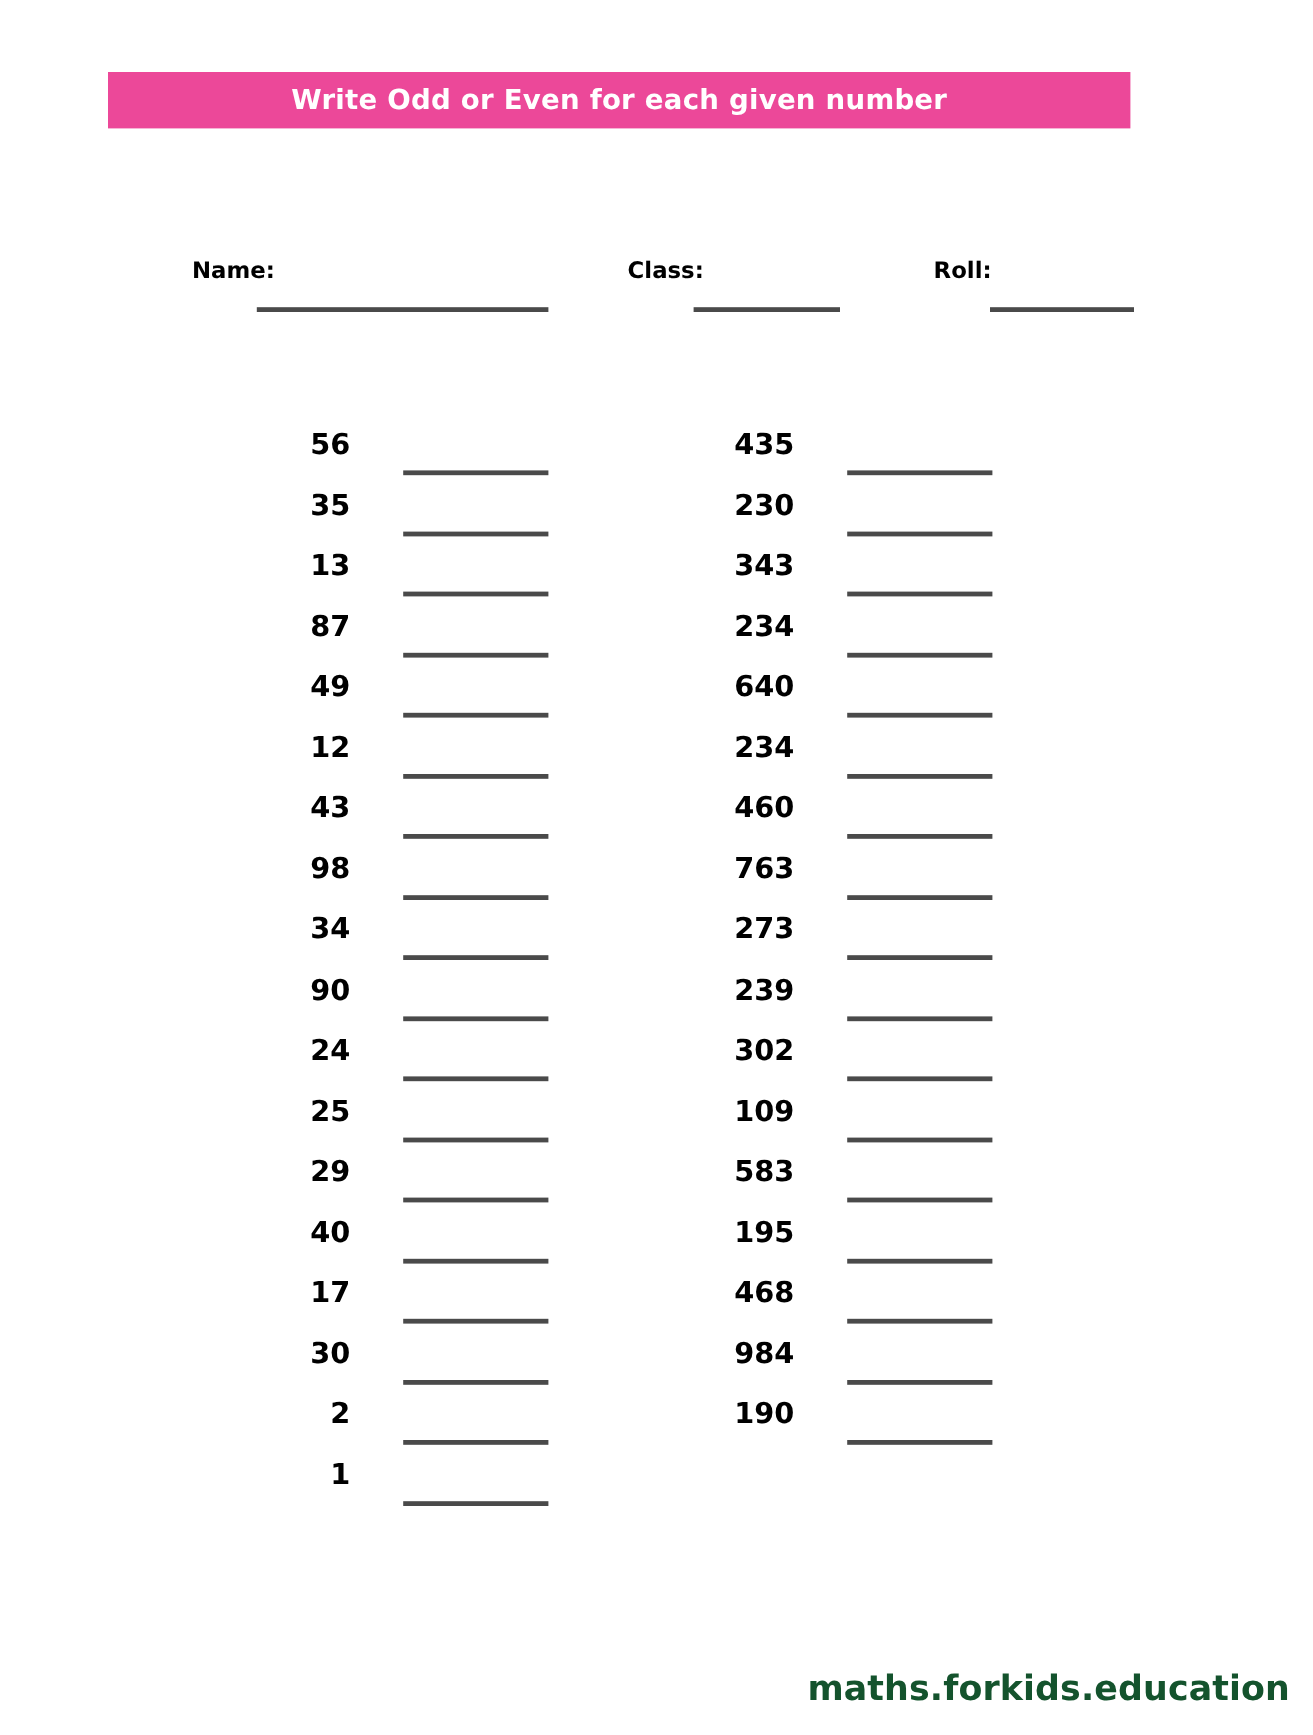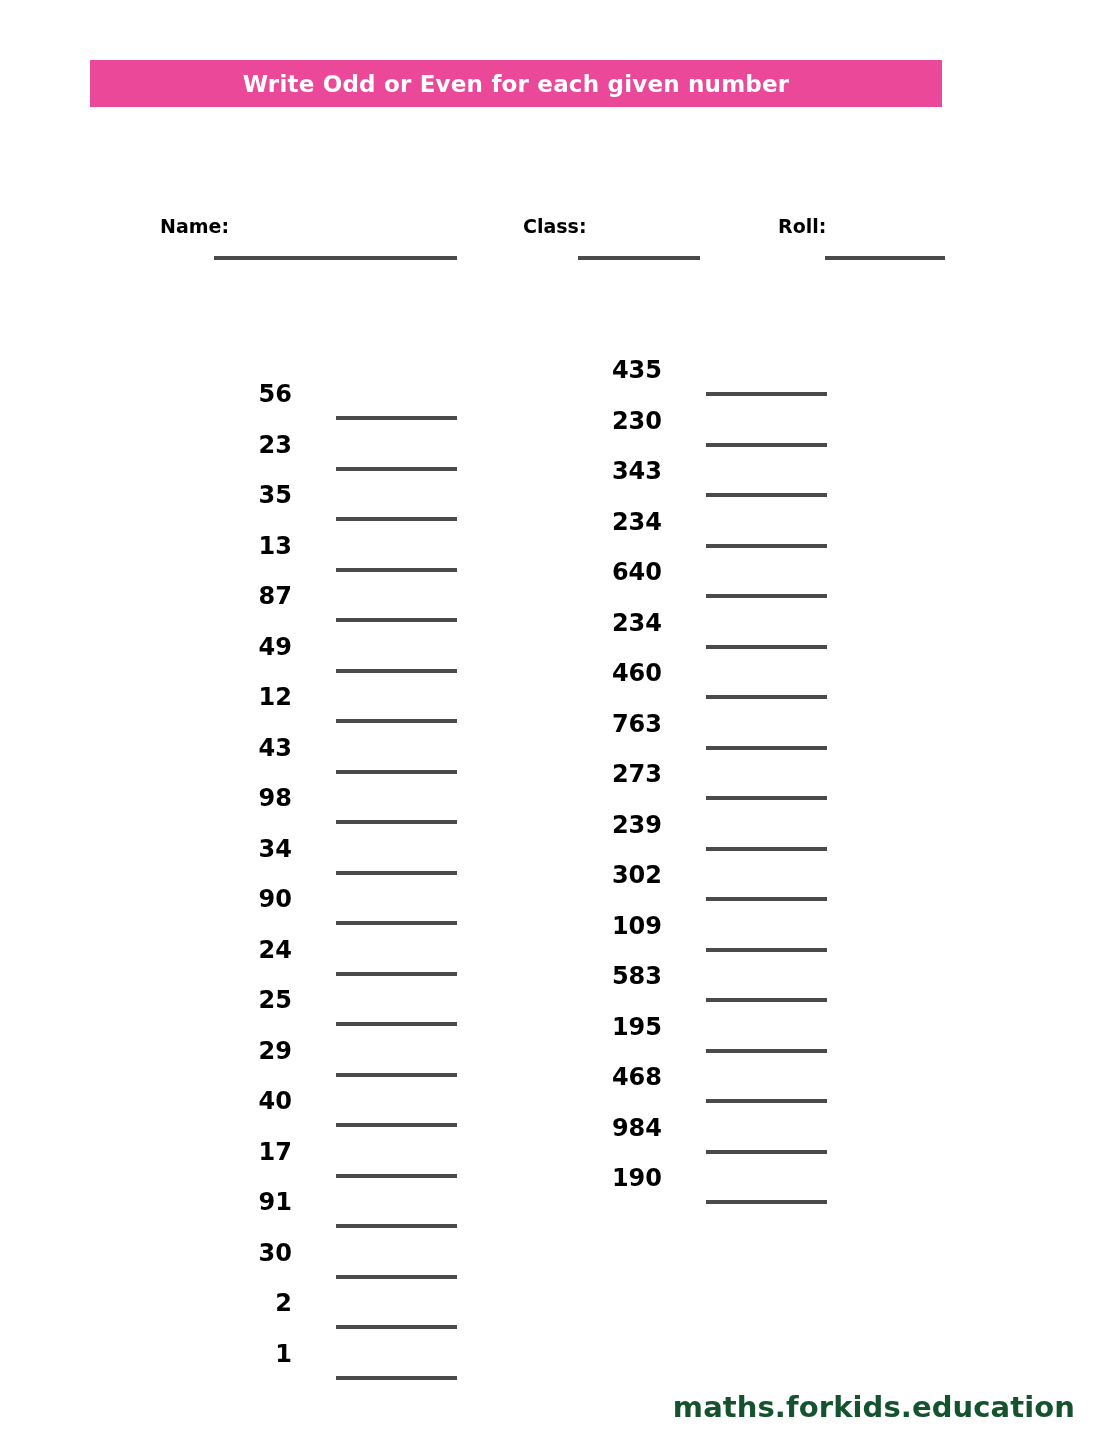--- a/index.html
+++ b/index.html
@@ -76,21 +76,21 @@
     position: absolute;
     left: 0;
     top: 348px;
     width: 1094px;
   }
   .problem-column {
     position: absolute;
     top: 0;
     width: 330px;
   }
-  #column-left  { left: 130px; margin-top: 24px; }
+  #column-left  { left: 130px; }
   #column-right { left: 500px; }
 
   .problem-row {
     position: relative;
     height: 50.5px;
   }
   .problem-number {
     position: absolute;
     left: 0;
     top: 8px;
@@ -148,24 +148,20 @@
 
 </div>
 
 <div id="problems">
   <div class="problem-column" id="column-left">
       <div class="problem-row">
         <span class="problem-number">56</span>
         <span class="answer-rule"></span>
       </div>
       <div class="problem-row">
-        <span class="problem-number">23</span>
-        <span class="answer-rule"></span>
-      </div>
-      <div class="problem-row">
         <span class="problem-number">35</span>
         <span class="answer-rule"></span>
       </div>
       <div class="problem-row">
         <span class="problem-number">13</span>
         <span class="answer-rule"></span>
       </div>
       <div class="problem-row">
         <span class="problem-number">87</span>
         <span class="answer-rule"></span>
@@ -205,24 +201,20 @@
       <div class="problem-row">
         <span class="problem-number">29</span>
         <span class="answer-rule"></span>
       </div>
       <div class="problem-row">
         <span class="problem-number">40</span>
         <span class="answer-rule"></span>
       </div>
       <div class="problem-row">
         <span class="problem-number">17</span>
-        <span class="answer-rule"></span>
-      </div>
-      <div class="problem-row">
-        <span class="problem-number">91</span>
         <span class="answer-rule"></span>
       </div>
       <div class="problem-row">
         <span class="problem-number">30</span>
         <span class="answer-rule"></span>
       </div>
       <div class="problem-row">
         <span class="problem-number">2</span>
         <span class="answer-rule"></span>
       </div>

